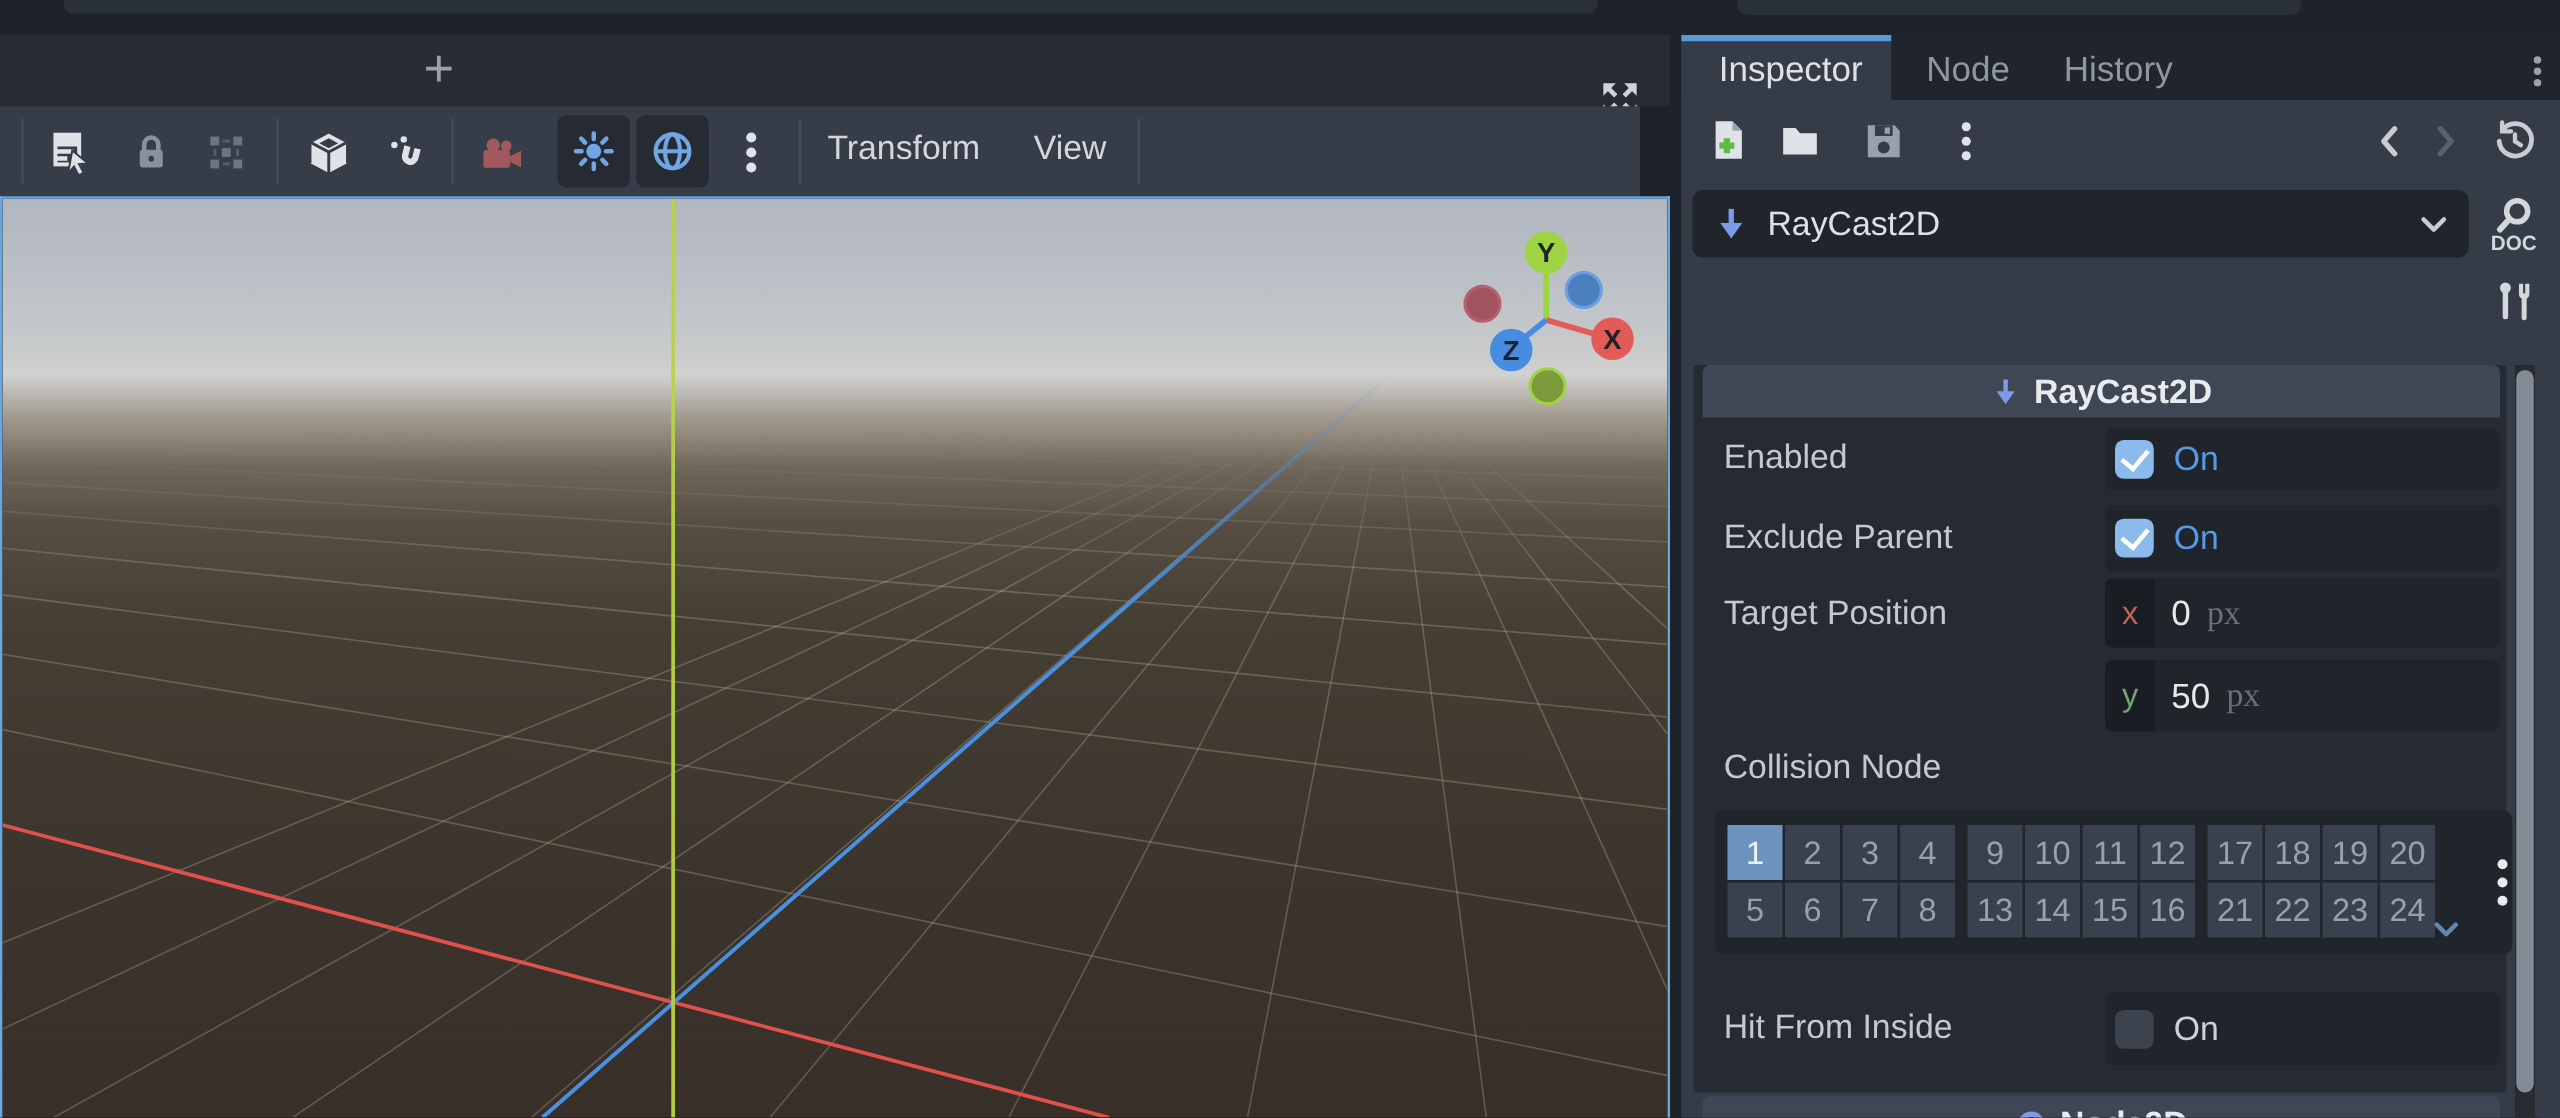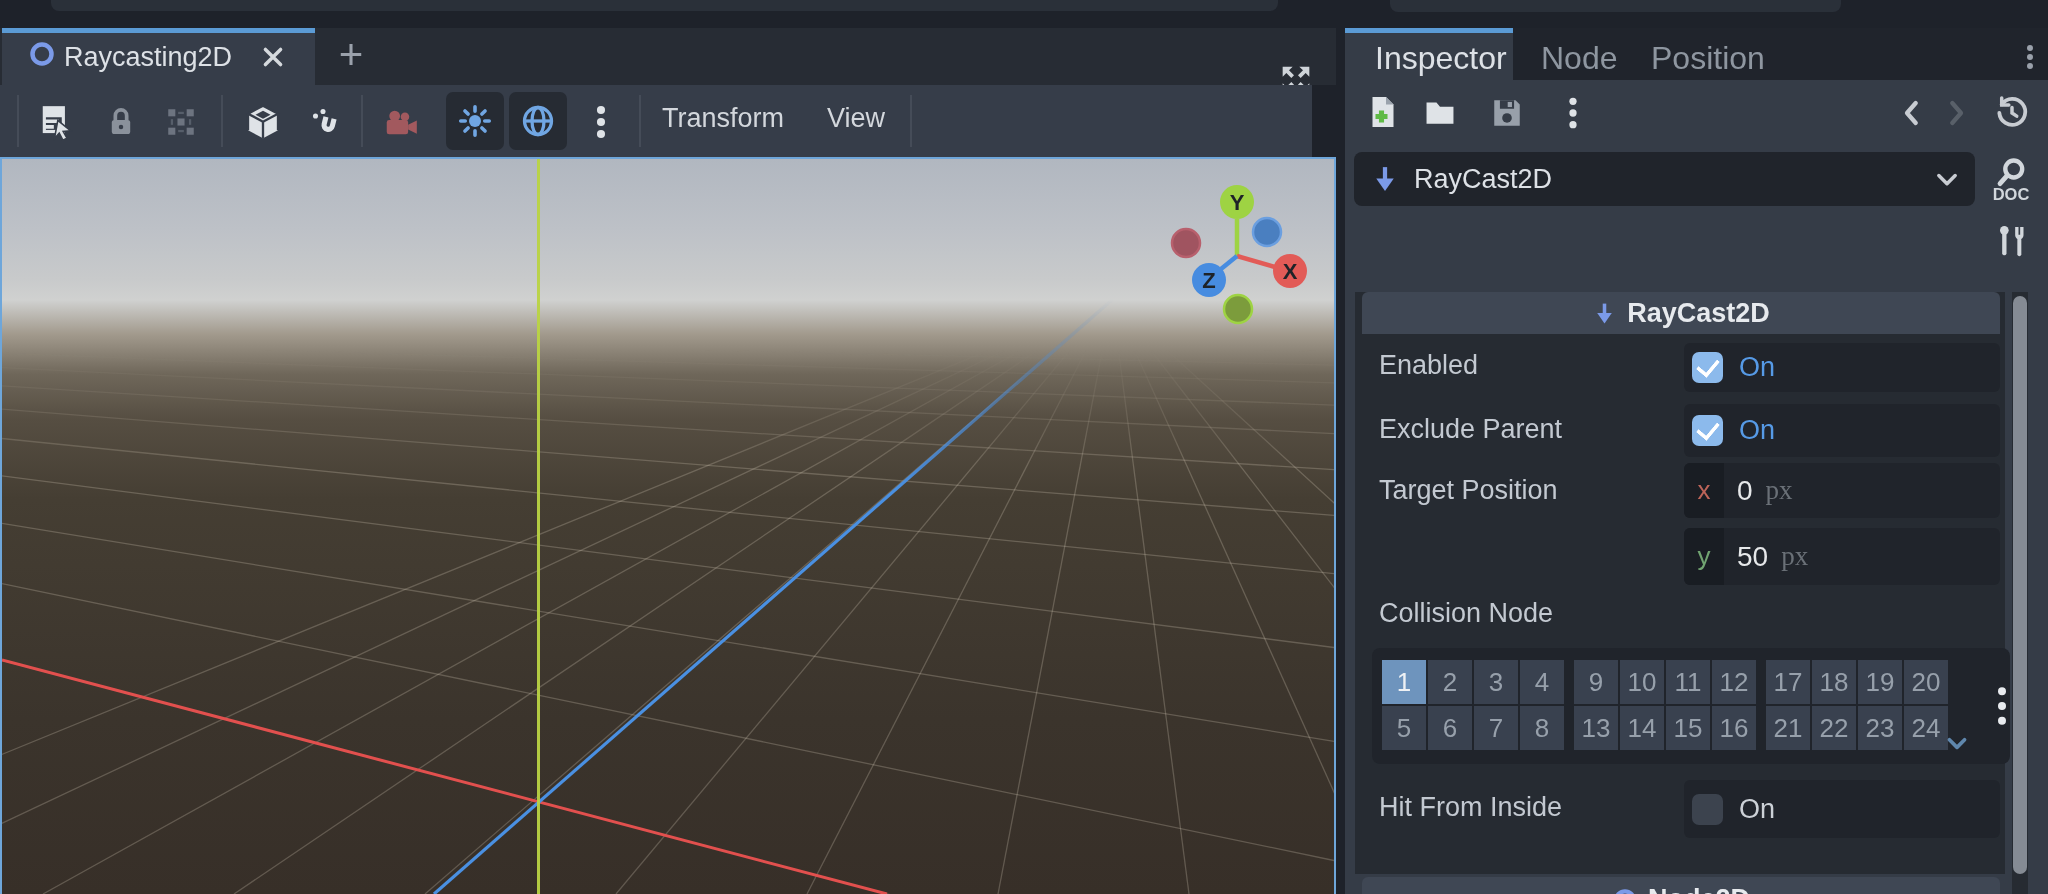--- a/index.html
+++ b/index.html
@@ -39,21 +39,21 @@
   #y-axis-line { left:535px; top:0; width:3px; height:735px; background:#b9d343; opacity:.95; }
 
   
   #divider { left:1336px; top:28px; width:9px; height:866px; background:#1e222a; }
 
   
   #inspector { left:1345px; top:28px; width:703px; height:866px; background:#353c47; overflow:hidden; }
   #insp-tabstrip { left:0; top:0; width:703px; height:52px; background:#20242c; }
   #tab-inspector { left:0; top:0; width:168px; height:52px; background:#353c47; }
   #tab-inspector-accent { left:0; top:0; width:100%; height:5px; background:#5b9bd5; }
-  .insp-tab-label { font-size:32px; }
+  .insp-tab-label { font-size:28px; }
   #tab-inspector-label { left:30px; top:12px; color:#dde1e6; }
   #tab-node-label { left:196px; top:12px; color:#8e96a0; }
   #tab-history-label { left:306px; top:12px; color:#8e96a0; }
   #insp-menu-dots { left:676px; top:16px; }
 
   #insp-toolbar { left:0; top:52px; width:703px; height:60px; }
   #selector-bar { left:9px; top:124px; width:621px; height:54px; background:#20242b;
     border-radius:8px; display:flex; align-items:center; }
   #selector-label { font-size:27px; color:#dde1e6; margin-left:14px; }
   #filter-bar { left:9px; top:184px; width:621px; height:54px; background:#20242b;
@@ -101,34 +101,20 @@
 </style>
 </head>
 <body>
 
 <div id="top-strip" class="abs">
   <div class="abs top-notch" style="left:51px;width:1227px;"></div>
   <div class="abs top-notch" style="left:1390px;width:451px;height:12px;"></div>
 </div>
 
 <div id="scene-tabstrip" class="abs">
-  <div id="scene-tab" class="abs">
-    <div id="scene-tab-accent" class="abs"></div>
-    <span class="abs" style="left:26px;top:46%;">
-      <svg width="28" height="28" viewBox="0 0 28 28" style="margin-top:-14px">
-          <circle cx="14" cy="14" r="9.5" fill="none" stroke="#7b9ae8" stroke-width="4.5"></circle>
-        </svg>
-    </span>
-    <span id="scene-tab-label" class="abs">Raycasting2D</span>
-    <span class="abs" style="left:258px;top:16px;">
-      <svg width="26" height="26" viewBox="0 0 24 24">
-          <path d="M5 5 L19 19 M19 5 L5 19" stroke="#d5d9dd" stroke-width="3.2" stroke-linecap="round"></path>
-        </svg>
-    </span>
-  </div>
   <div id="plus-tab" class="abs">+</div>
   <div id="expand-btn" class="abs">
     <svg width="40" height="40" viewBox="0 0 24 24" fill="#cfd4d9">
       <path d="M4 4 h6 l-2.2 2.2 3 3 -1.6 1.6 -3-3 L4 10 z"></path>
       <path d="M20 4 v6 l-2.2-2.2 -3 3 -1.6-1.6 3-3 L14 4 z"></path>
       <path d="M4 20 v-6 l2.2 2.2 3-3 1.6 1.6 -3 3 L10 20 z"></path>
       <path d="M20 20 h-6 l2.2-2.2 -3-3 1.6-1.6 3 3 2.2-2.2 z"></path>
     </svg>
   </div>
 </div>
@@ -298,21 +284,21 @@
 <div id="divider" class="abs"></div>
 
 <div id="inspector" class="abs">
 
   <div id="insp-tabstrip" class="abs">
     <div id="tab-inspector" class="abs">
       <div id="tab-inspector-accent" class="abs"></div>
       <span id="tab-inspector-label" class="abs insp-tab-label">Inspector</span>
     </div>
     <span id="tab-node-label" class="abs insp-tab-label">Node</span>
-    <span id="tab-history-label" class="abs insp-tab-label">Position</span>
+    <span id="tab-history-label" class="abs insp-tab-label">History</span>
     <span id="insp-menu-dots" class="abs">
       <svg width="18" height="26" viewBox="0 0 12 20" fill="#9aa1ab">
         <circle cx="6" cy="3" r="2.3"></circle>
           <circle cx="6" cy="10" r="2.3"></circle>
           <circle cx="6" cy="17" r="2.3"></circle>
       </svg>
     </span>
   </div>
 
   <div id="insp-toolbar" class="abs">
@@ -471,21 +457,21 @@
       </span>
       <span class="abs ticon" style="left:622px;top:38px;">
         <svg width="16" height="40" viewBox="0 0 12 30" fill="#e8ebef">
           <circle cx="6" cy="4" r="3"></circle>
             <circle cx="6" cy="15" r="3"></circle>
             <circle cx="6" cy="26" r="3"></circle>
         </svg>
       </span>
     </div>
 
-    <div class="abs" style="left:0;top:486px;width:650px;height:62px;text-decoration:underline;">
+    <div class="abs" style="left:0;top:500px;width:650px;height:62px;text-decoration:underline;">
       <span class="abs prop-label" style="top:14px;">Hit From Inside</span>
       <div class="abs editor-box prop-check" style="top:2px;height:58px;">
         <span class="checkbox"></span>
         <span class="on-label">On</span>
       </div>
     </div>
 
   </div>
 
   <div id="node2d-header" class="abs sect-header">

